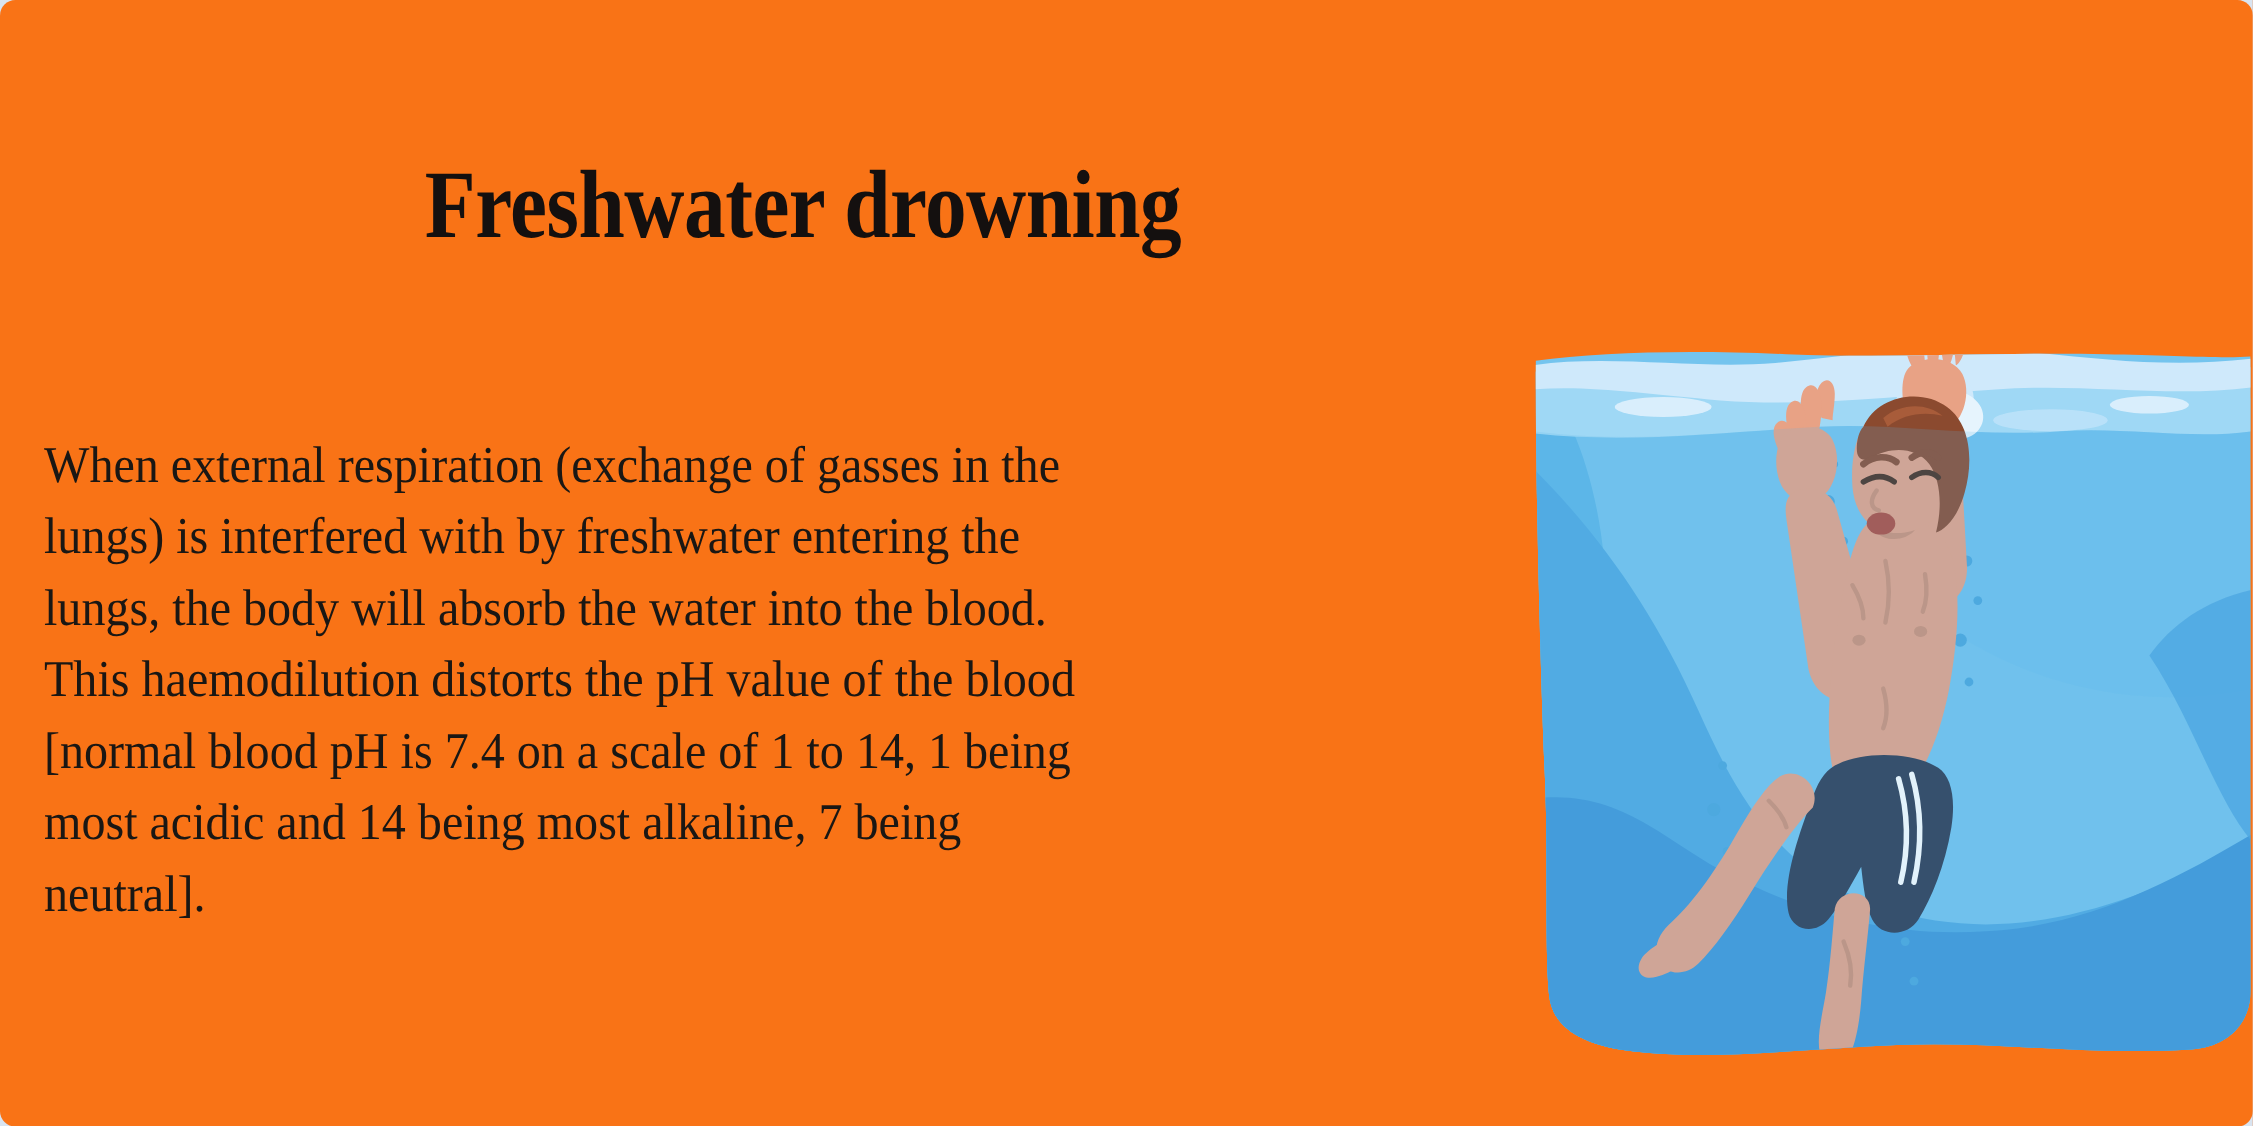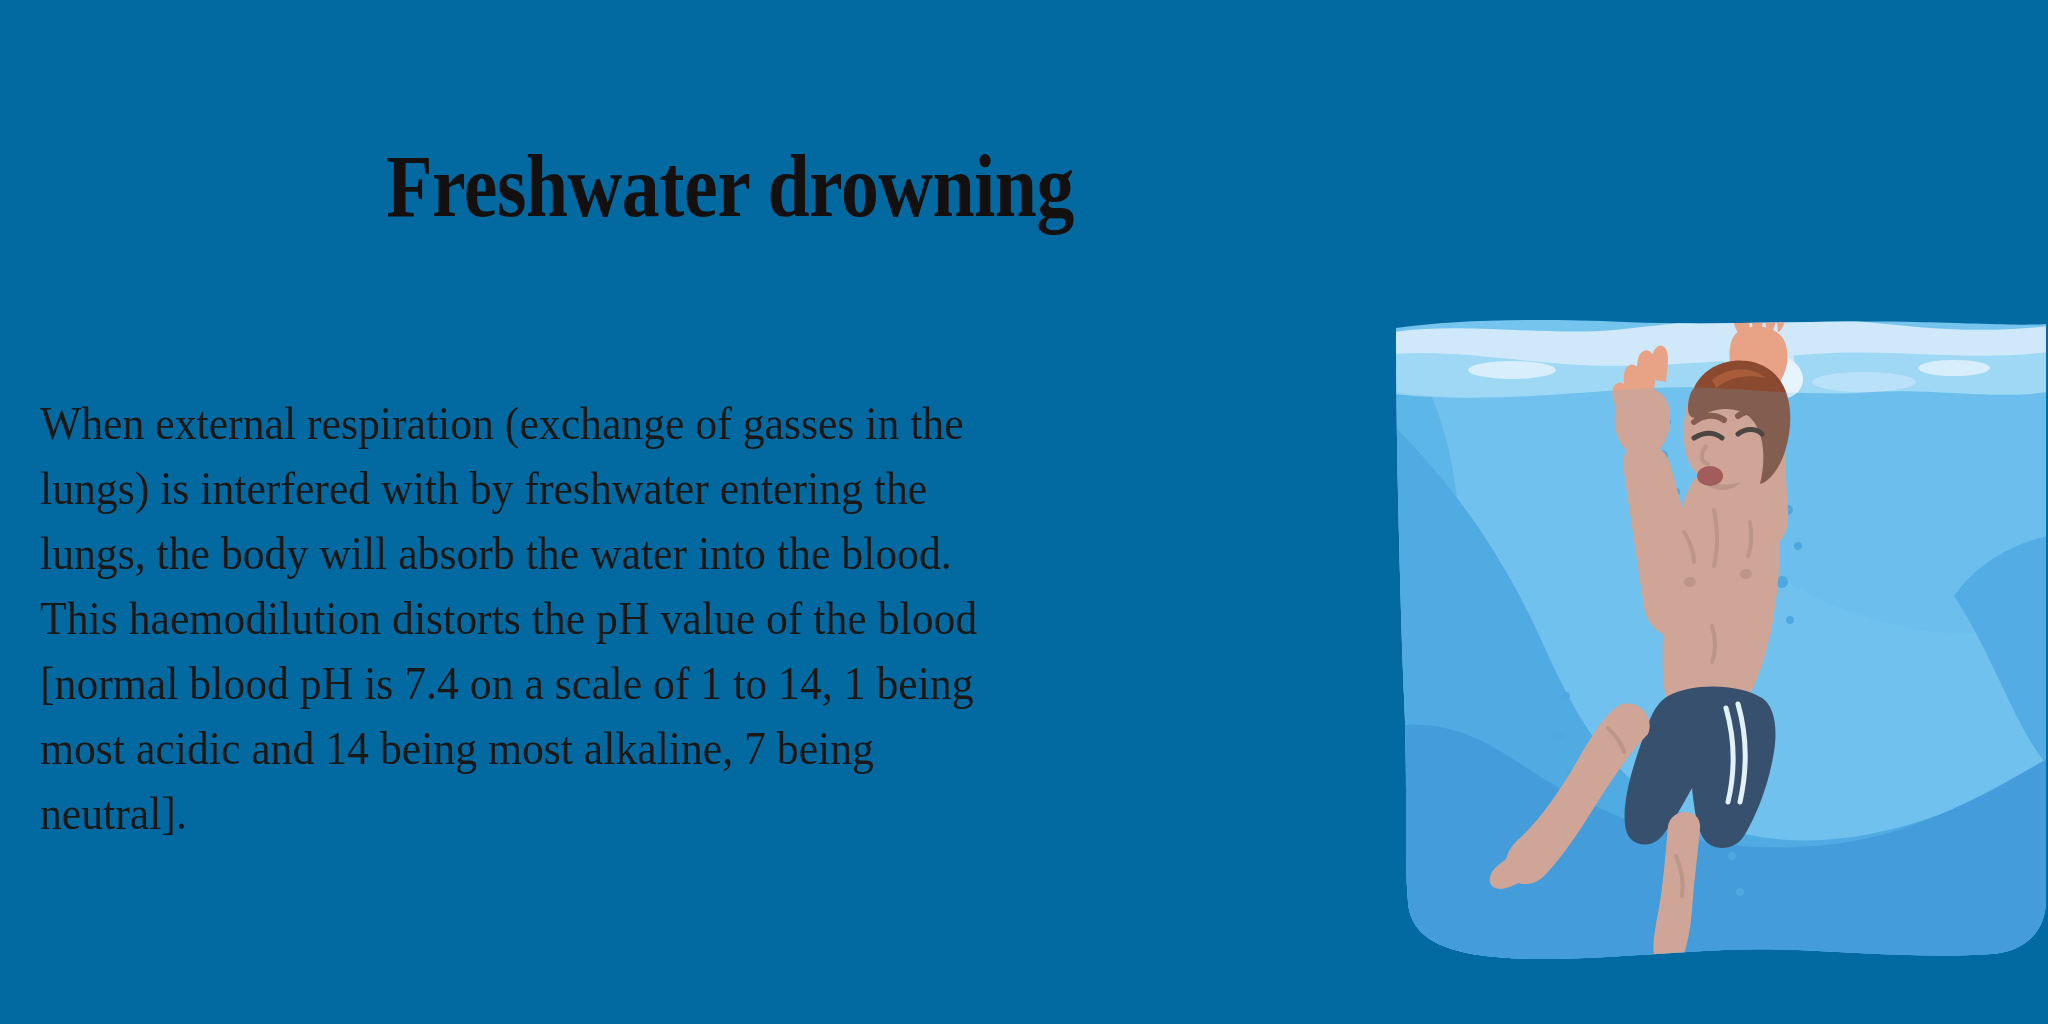--- a/index.html
+++ b/index.html
@@ -62,21 +62,21 @@
   }
   #illustration svg {
     display: block;
     width: 654px;
     height: 668px;
   }
 </style>
 </head>
 <body style="background: rgb(217, 228, 240);">
 
-<div id="slide" style="background: #0369a1;">
+<div id="slide" style="background: #f97316; border-radius: 14px;">
 
   <h1 id="title">Freshwater drowning</h1>
 
   <p id="body-text">When external respiration (exchange of gasses in the lungs) is interfered with by freshwater entering the lungs, the body will absorb the water into the blood. This haemodilution distorts the pH value of the blood [normal blood pH is 7.4 on a scale of 1 to 14, 1 being most acidic and 14 being most alkaline, 7 being neutral].</p>
 
   <div id="illustration">
     <svg viewBox="0 0 654 668" xmlns="http://www.w3.org/2000/svg" role="img">
 
       <defs>
         <clipPath id="waterClip">

